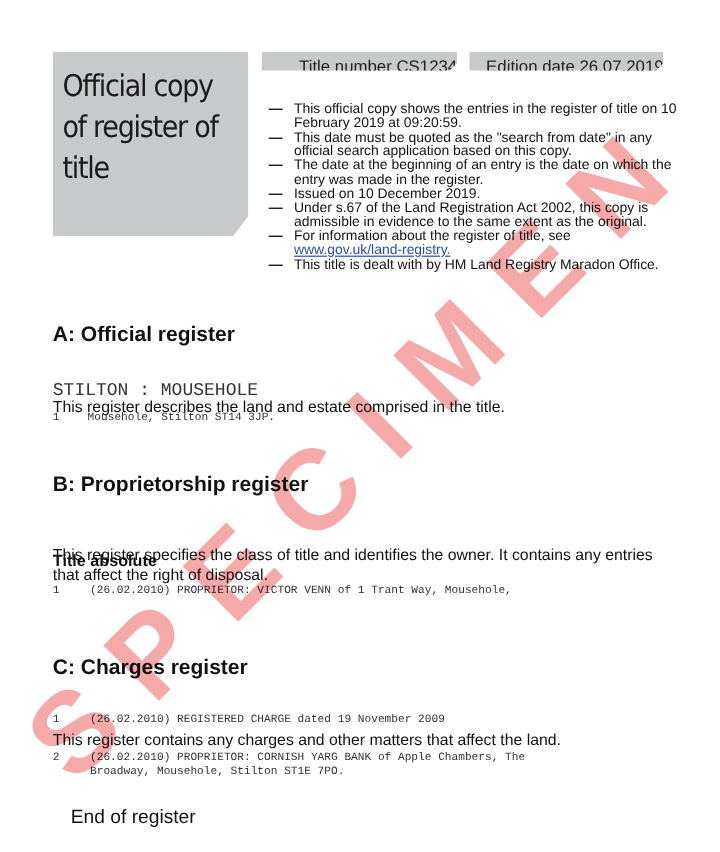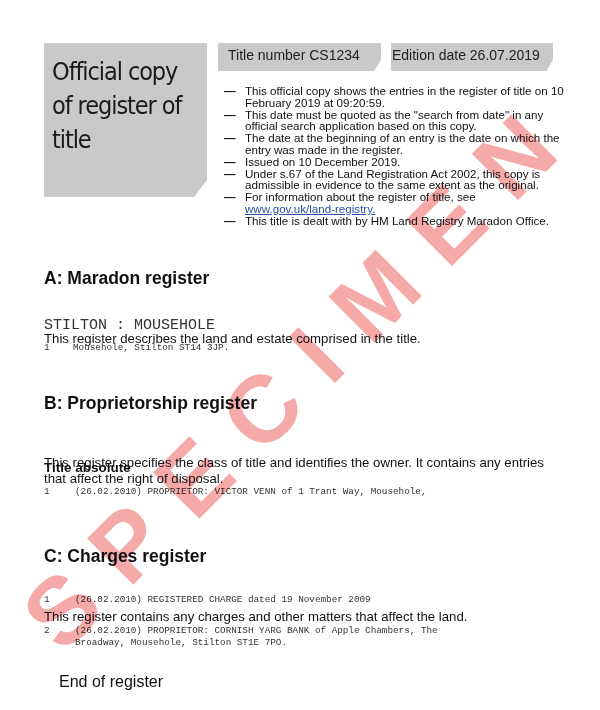--- a/index.html
+++ b/index.html
@@ -12,23 +12,23 @@
       clip-path: polygon(0 0, 100% 0, 100% 89%, 92% 100%, 0 100%);
       padding: 12px 0 0 8px;
     }
     .title-box .t {
       font-family: "DejaVu Sans", sans-serif;
       font-size: 25px; line-height: 34px; color: #1a1a1a; letter-spacing: -1.2px;
       transform: scaleX(0.9); transform-origin: left top; width: 180px;
     }
 
     .tag {
-      position: absolute; top: 43px; height: 28px; background: #c8c9cb;
+      position: absolute; top: 43px; height: 16px; background: #c8c9cb;
       clip-path: polygon(0 0, 100% 0, 100% 60%, 96% 100%, 0 100%);
-      font-size: 14px; line-height: 24px; color: #222;
+      font-size: 14px; line-height: 24px; color: #222; text-align: right;
     }
     .tag.title-no { left: 218px; width: 163px; padding-left: 10px; }
     .tag.edition { left: 391px; width: 162px; padding-left: 1px; }
 
     .notes { position: absolute; left: 224px; top: 85px; width: 340px; }
     .note { position: relative; padding-left: 21px; font-size: 11.6px; line-height: 11.8px; color: #111; }
     .note .dash { position: absolute; left: 0; top: 0; font-weight: bold; }
     .note a { color: #2950a8; text-decoration: underline; margin-top: 46px; }
 
     .section-h { position: absolute; left: 44px; font-size: 17.5px; font-weight: bold; color: #111; }
@@ -63,21 +63,21 @@
 <div class="notes">
   <div class="note"><span class="dash">—</span><span>This official copy shows the entries in the register of title on 10 February 2019 at 09:20:59.</span></div>
   <div class="note"><span class="dash">—</span><span>This date must be quoted as the "search from date" in any official search application based on this copy.</span></div>
   <div class="note"><span class="dash">—</span><span>The date at the beginning of an entry is the date on which the entry was made in the register.</span></div>
   <div class="note"><span class="dash">—</span><span>Issued on 10 December 2019.</span></div>
   <div class="note"><span class="dash">—</span><span>Under s.67 of the Land Registration Act 2002, this copy is admissible in evidence to the same extent as the original.</span></div>
   <div class="note"><span class="dash">—</span><span>For information about the register of title, see</span><br><a>www.gov.uk/land-registry.</a></div>
   <div class="note"><span class="dash">—</span><span>This title is dealt with by HM Land Registry Maradon Office.</span></div>
 </div>
 
-<div class="section-h" style="top:268px">A: Maradon register</div>
+<div class="section-h" style="top:268px">A: Official register</div>
 <div class="section-d" style="top:289px">This register describes the land and estate comprised in the title.</div>
 <div class="mono" style="left:44px; top:320px">STILTON : MOUSEHOLE</div>
 <div class="entry-num" style="top:342px">1</div>
 <div class="entry-text" style="top:342px">
   <div>Mousehole, Stilton ST14 3JP.</div>
 </div>
 
 <div class="section-h" style="top:393px">B: Proprietorship register</div>
 <div class="section-d" style="top:413px">This register specifies the class of title and identifies the owner. It contains any entries that affect the right of disposal.</div>
 <div class="sub-h" style="top:460px">Title absolute</div>

